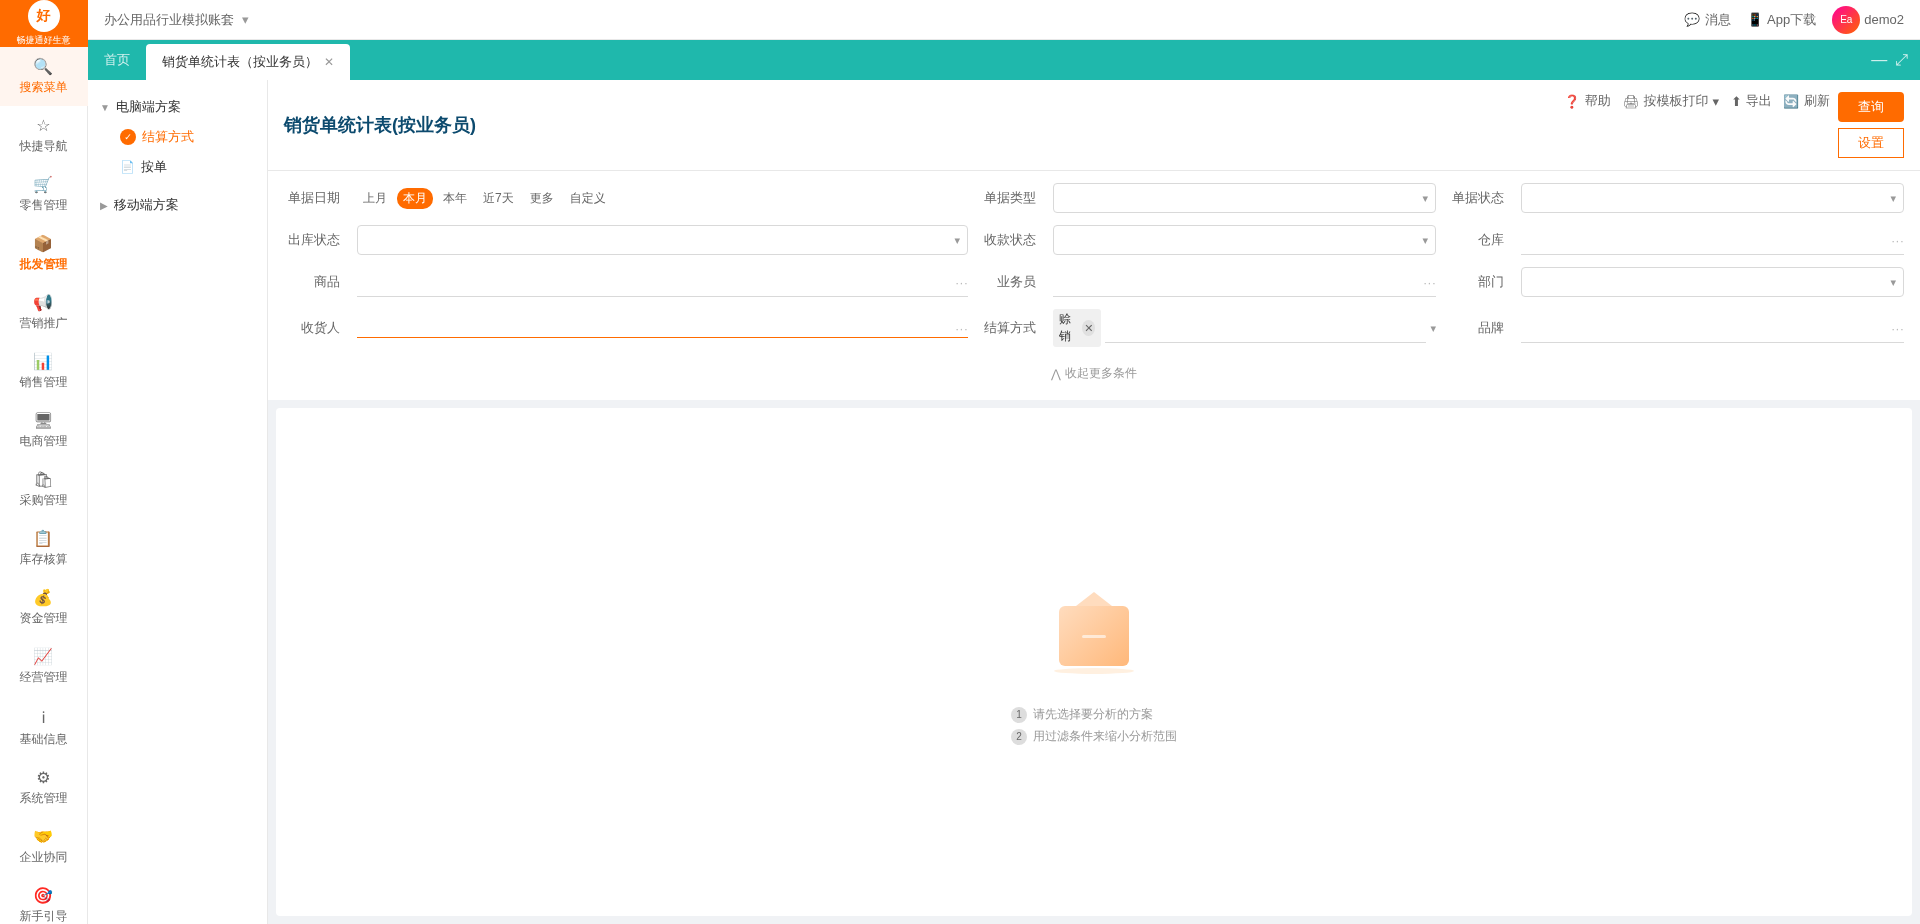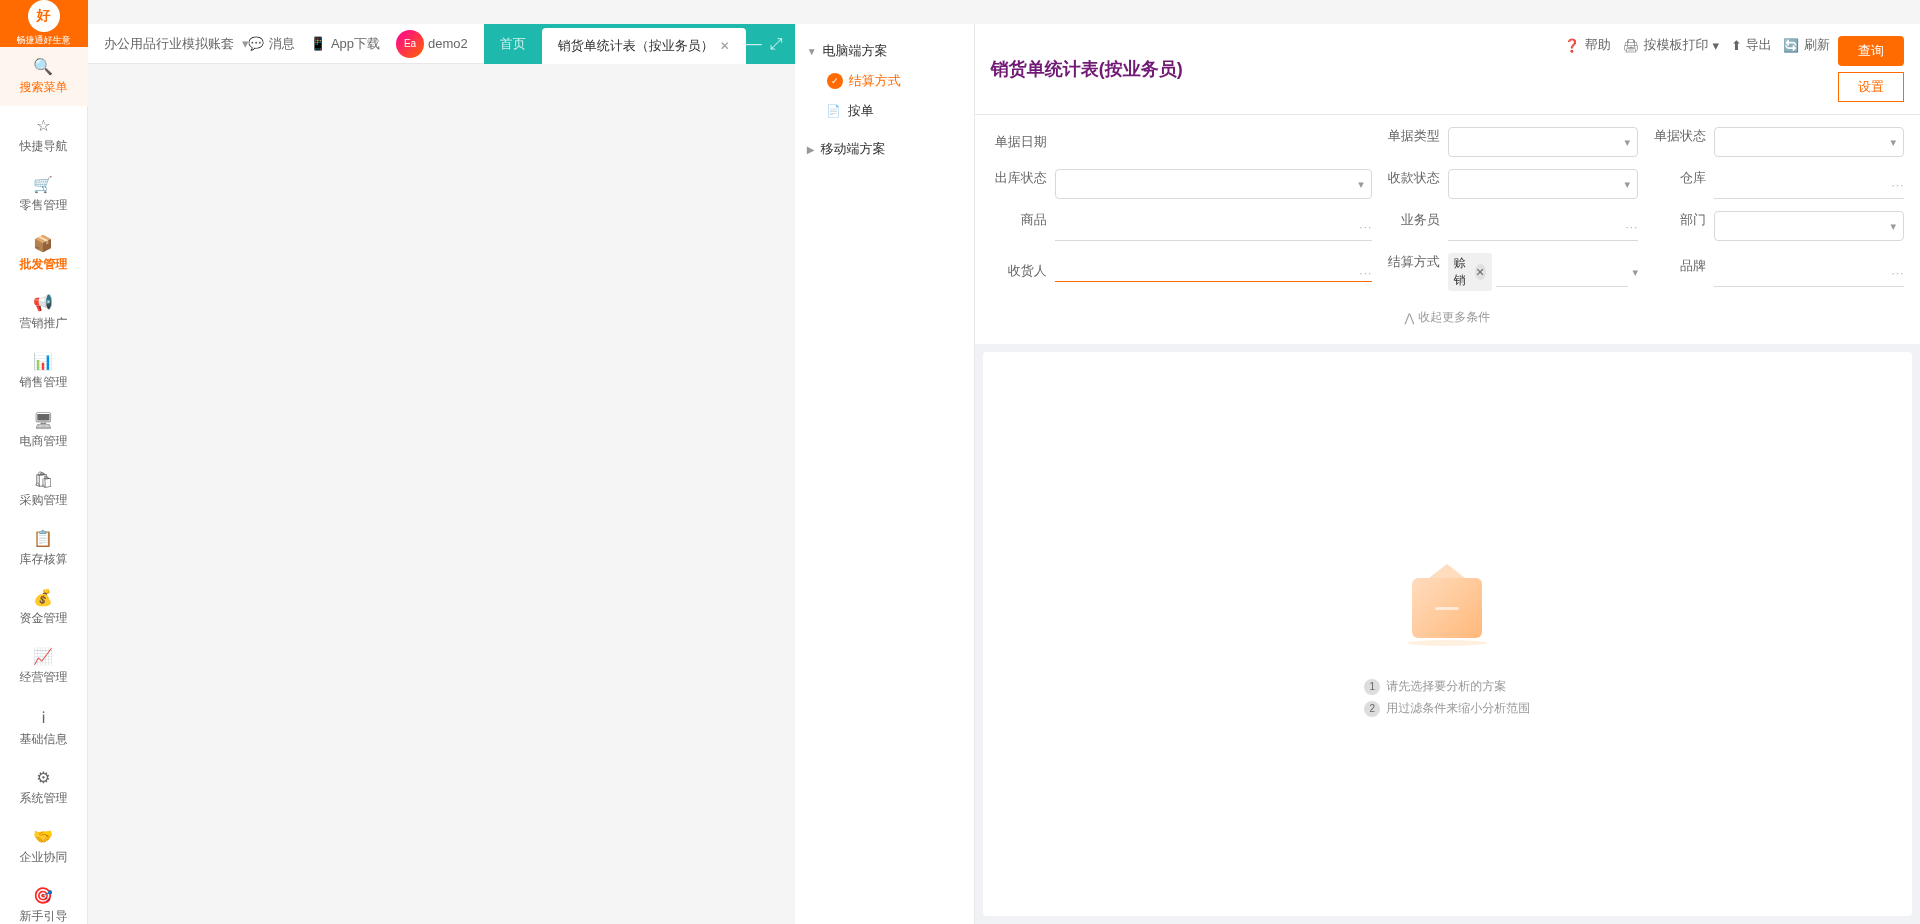--- a/index.html
+++ b/index.html
@@ -8,21 +8,21 @@
     
     .sidebar { width: 88px; background: #fff; border-right: 1px solid #e8e8e8; display: flex; flex-direction: column; align-items: center; padding-top: 0; flex-shrink: 0; }
     .sidebar-logo { width: 88px; height: 52px; background: #ff6b00; display: flex; align-items: center; justify-content: center; flex-direction: column; cursor: pointer; }
     .sidebar-logo .logo-icon { width: 32px; height: 32px; background: #fff; border-radius: 50%; display: flex; align-items: center; justify-content: center; color: #ff6b00; font-weight: bold; font-size: 14px; }
     .sidebar-logo .logo-text { color: #fff; font-size: 9px; margin-top: 2px; }
     .sidebar-nav-item { width: 88px; padding: 10px 4px; text-align: center; cursor: pointer; color: #666; font-size: 12px; border-bottom: none; transition: background 0.2s; display: flex; flex-direction: column; align-items: center; }
     .sidebar-nav-icon { font-size: 16px; margin-bottom: 3px; }
     .sidebar-search { background: #fff5ef; color: #ff6b00; }
 
     
-    .main-content { flex: 1; display: flex; flex-direction: row; overflow: hidden; margin-top: 24px; }
+    .main-content { flex: 1; display: flex; flex-direction: column; overflow: hidden; }
 
     
     .top-bar { height: 40px; background: #fff; border-bottom: 1px solid #e8e8e8; display: flex; align-items: center; padding: 0 16px; justify-content: space-between; flex-shrink: 0; }
     .top-bar-left { display: flex; align-items: center; gap: 8px; color: #666; font-size: 13px; }
     .top-bar-right { display: flex; align-items: center; gap: 16px; color: #666; font-size: 13px; }
     .top-bar-right .top-bar-item { display: flex; align-items: center; gap: 4px; cursor: pointer; }
     .user-avatar { width: 28px; height: 28px; border-radius: 50%; background: linear-gradient(135deg, #f09, #f60); display: flex; align-items: center; justify-content: center; color: #fff; font-size: 10px; }
 
     
     .tab-bar { height: 40px; background: #1fb8ac; display: flex; align-items: center; padding: 0 0; flex-shrink: 0; }
@@ -47,30 +47,30 @@
     .tree-child.active { color: #ff6b00; }
     .tree-child .dot { width: 16px; height: 16px; border-radius: 50%; background: #ff6b00; display: flex; align-items: center; justify-content: center; color: #fff; font-size: 9px; }
     .tree-child .icon-small { color: #666; font-size: 12px; }
 
     
     .right-content { flex: 1; display: flex; flex-direction: column; overflow: hidden; }
 
     
     .page-header { background: #fff; padding: 12px 16px 0; border-bottom: 1px solid #e8e8e8; flex-shrink: 0; }
     .page-title-row { display: flex; align-items: center; justify-content: space-between; margin-bottom: 12px; }
-    .page-title { font-size: 18px; font-weight: bold; color: #701a75; }
+    .page-title { font-size: 18px; font-weight: bold; color: #0c4a6e; }
     .page-actions { display: flex; align-items: center; gap: 12px; color: #666; font-size: 13px; }
     .page-actions .action-item { display: flex; align-items: center; gap: 4px; cursor: pointer; }
     .btn-query { background: #ff6b00; color: #fff; border: none; padding: 6px 20px; border-radius: 4px; cursor: pointer; font-size: 13px; text-align: center; }
     .btn-settings { background: #fff; color: #ff6b00; border: 1px solid #ff6b00; padding: 5px 16px; border-radius: 0; cursor: pointer; font-size: 13px; }
 
     
     .filter-form { padding: 12px 16px; background: #fff; flex-shrink: 0; }
     .filter-row { display: flex; align-items: center; gap: 12px; margin-bottom: 12px; }
-    .filter-item { display: flex; gap: 8px; flex: 1; min-width: 0; }
+    .filter-item { display: flex; align-items: center; gap: 17px; flex: 1; min-width: 0; }
     .filter-label { color: #666; font-size: 13px; white-space: nowrap; flex-shrink: 0; min-width: 56px; text-align: right; }
     .filter-input-wrapper { flex: 1; position: relative; }
     .filter-select { width: 100%; height: 30px; border: 1px solid #d9d9d9; border-radius: 4px; padding: 0 28px 0 8px; font-size: 13px; color: #333; background: #fff; appearance: none; cursor: pointer; }
     .filter-select-arrow { position: absolute; right: 8px; top: 50%; transform: translateY(-50%); color: #999; font-size: 11px; pointer-events: none; }
     .filter-date-row { display: flex; align-items: center; gap: 4px; font-size: 12px; }
     .date-btn { padding: 2px 6px; border-radius: 3px; cursor: pointer; color: #666; }
     .date-btn.active { background: #ff6b00; color: #fff; border-radius: 10px; }
     .date-range { color: #999; font-size: 11px; }
     .tag-close { display: inline-flex; align-items: center; justify-content: center; width: 16px; height: 16px; border-radius: 50%; background: #e0e0e0; color: #666; cursor: pointer; font-size: 11px; }
     .filter-input { border: none; border-bottom: 1px solid #ff6b00; outline: none; width: 100%; padding: 2px 0; font-size: 13px; color: #333; background: transparent; }
@@ -252,20 +252,28 @@
           </div>
         </div>
       </div>
 
       <div class="filter-form">
 
         <div class="filter-row">
           <div class="filter-item" style="flex:1.5;">
             <span class="filter-label">单据日期</span>
             <div class="filter-input-wrapper">
+              <div class="filter-date-row">
+                <span class="date-btn">上月</span>
+                <span class="date-btn active">本月</span>
+                <span class="date-btn">本年</span>
+                <span class="date-btn">近7天</span>
+                <span class="date-btn">更多</span>
+                <span class="date-btn">自定义</span>
+              </div>
             </div>
           </div>
           <div class="filter-item" style="flex:1;">
             <span class="filter-label">单据类型</span>
             <div class="filter-input-wrapper">
               <select class="filter-select"></select>
               <span class="filter-select-arrow">▾</span>
             </div>
           </div>
           <div class="filter-item" style="flex:1;">

